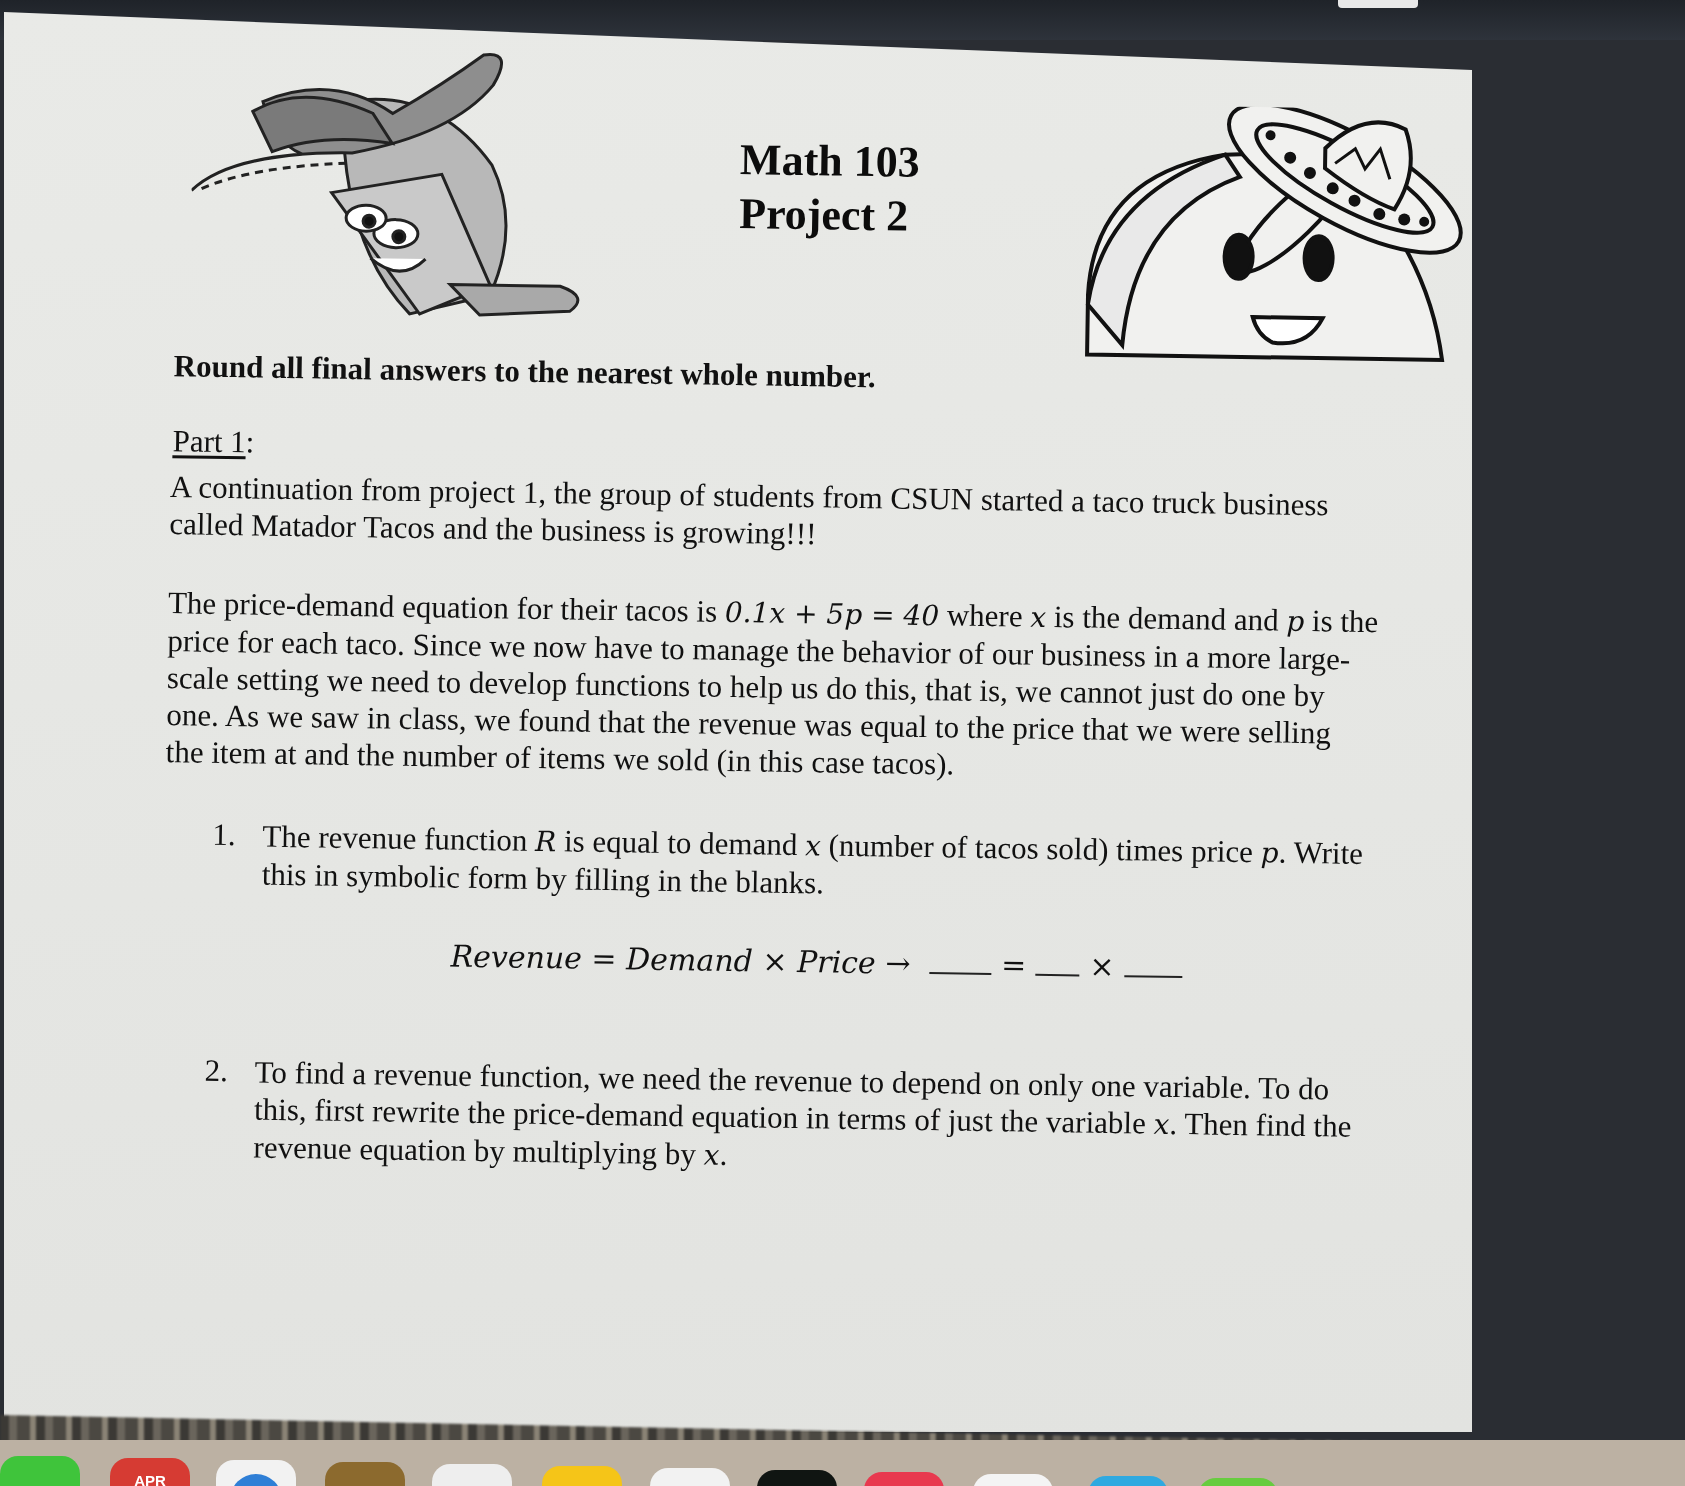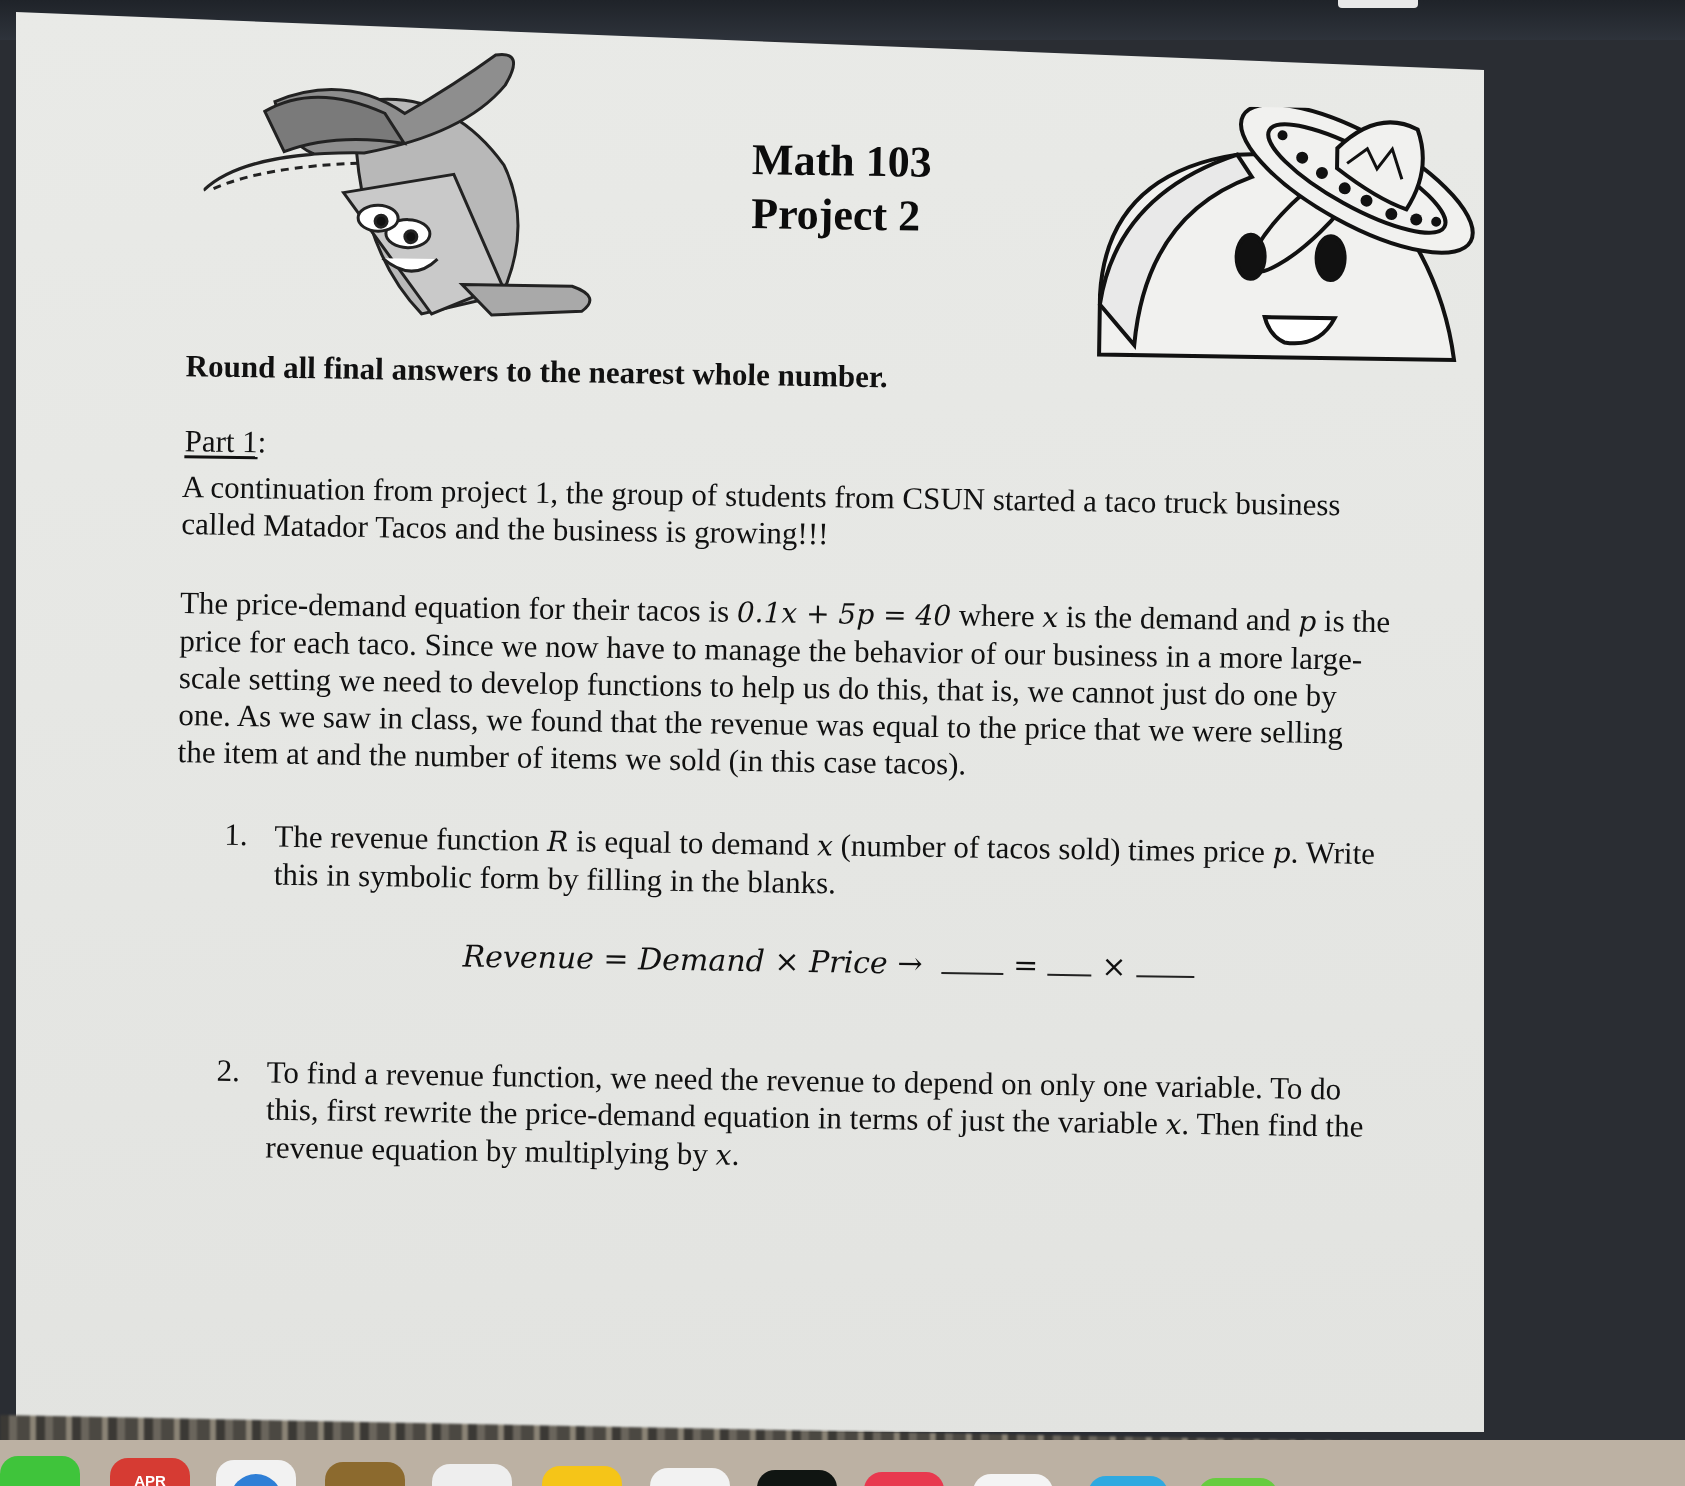--- a/index.html
+++ b/index.html
@@ -10,21 +10,21 @@
   }
   .topbar {
     position: absolute; left: 0; top: 0; width: 1685px; height: 40px;
     background: linear-gradient(180deg, #1f2329 0%, #2e333b 100%);
   }
   .topbar-btn {
     position: absolute; left: 1338px; top: 0; width: 80px; height: 8px;
     background: #e8e8e8; border-radius: 0 0 4px 4px;
   }
   .page {
-    position: absolute; left: 16px; top: 12px; width: 1468px; height: 1420px;
+    position: absolute; left: 4px; top: 12px; width: 1468px; height: 1420px;
     background: linear-gradient(176deg, #e9eae7 0%, #e6e7e4 45%, #e2e3e0 100%);
     clip-path: polygon(0 0, 100% 58px, 100% 1450px, 0 1420px);
     text-decoration: underline;
   }
   .bezel {
     position: absolute; left: 0; top: 1415px; width: 1685px; height: 40px;
     background: repeating-linear-gradient(90deg, #3b3935 0 9px, #6a655c 9px 17px, #4b4842 17px 30px, #8a8375 30px 36px);
     transform: skewY(1.1deg); transform-origin: left top;
     filter: blur(1.2px);
   }

